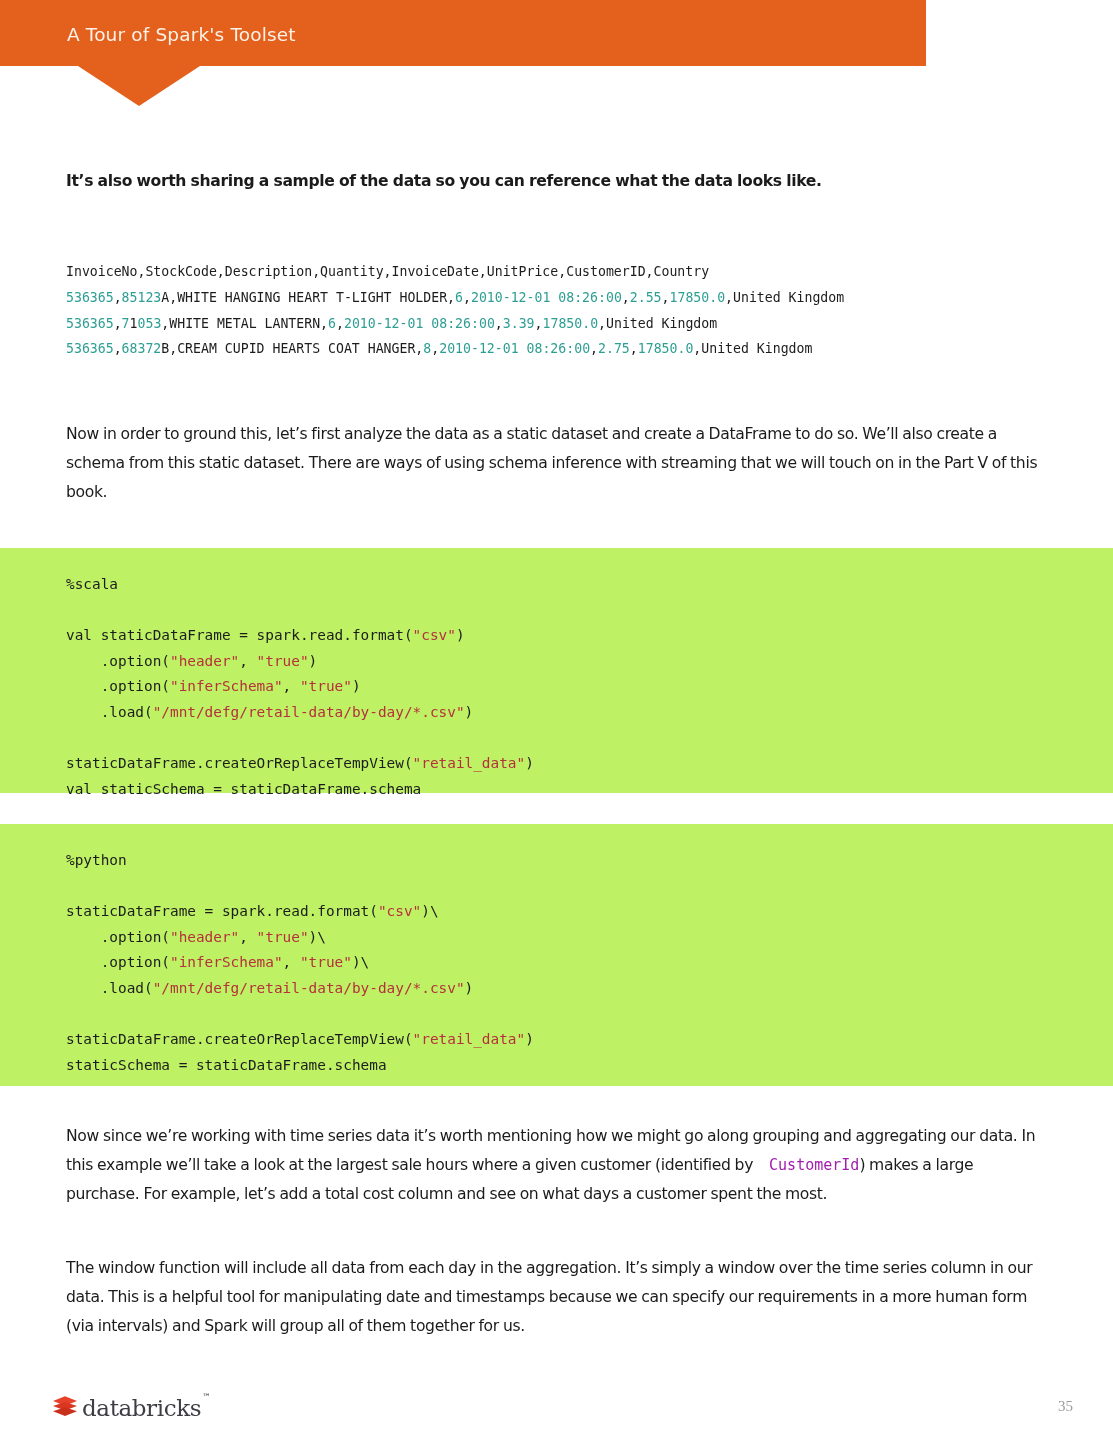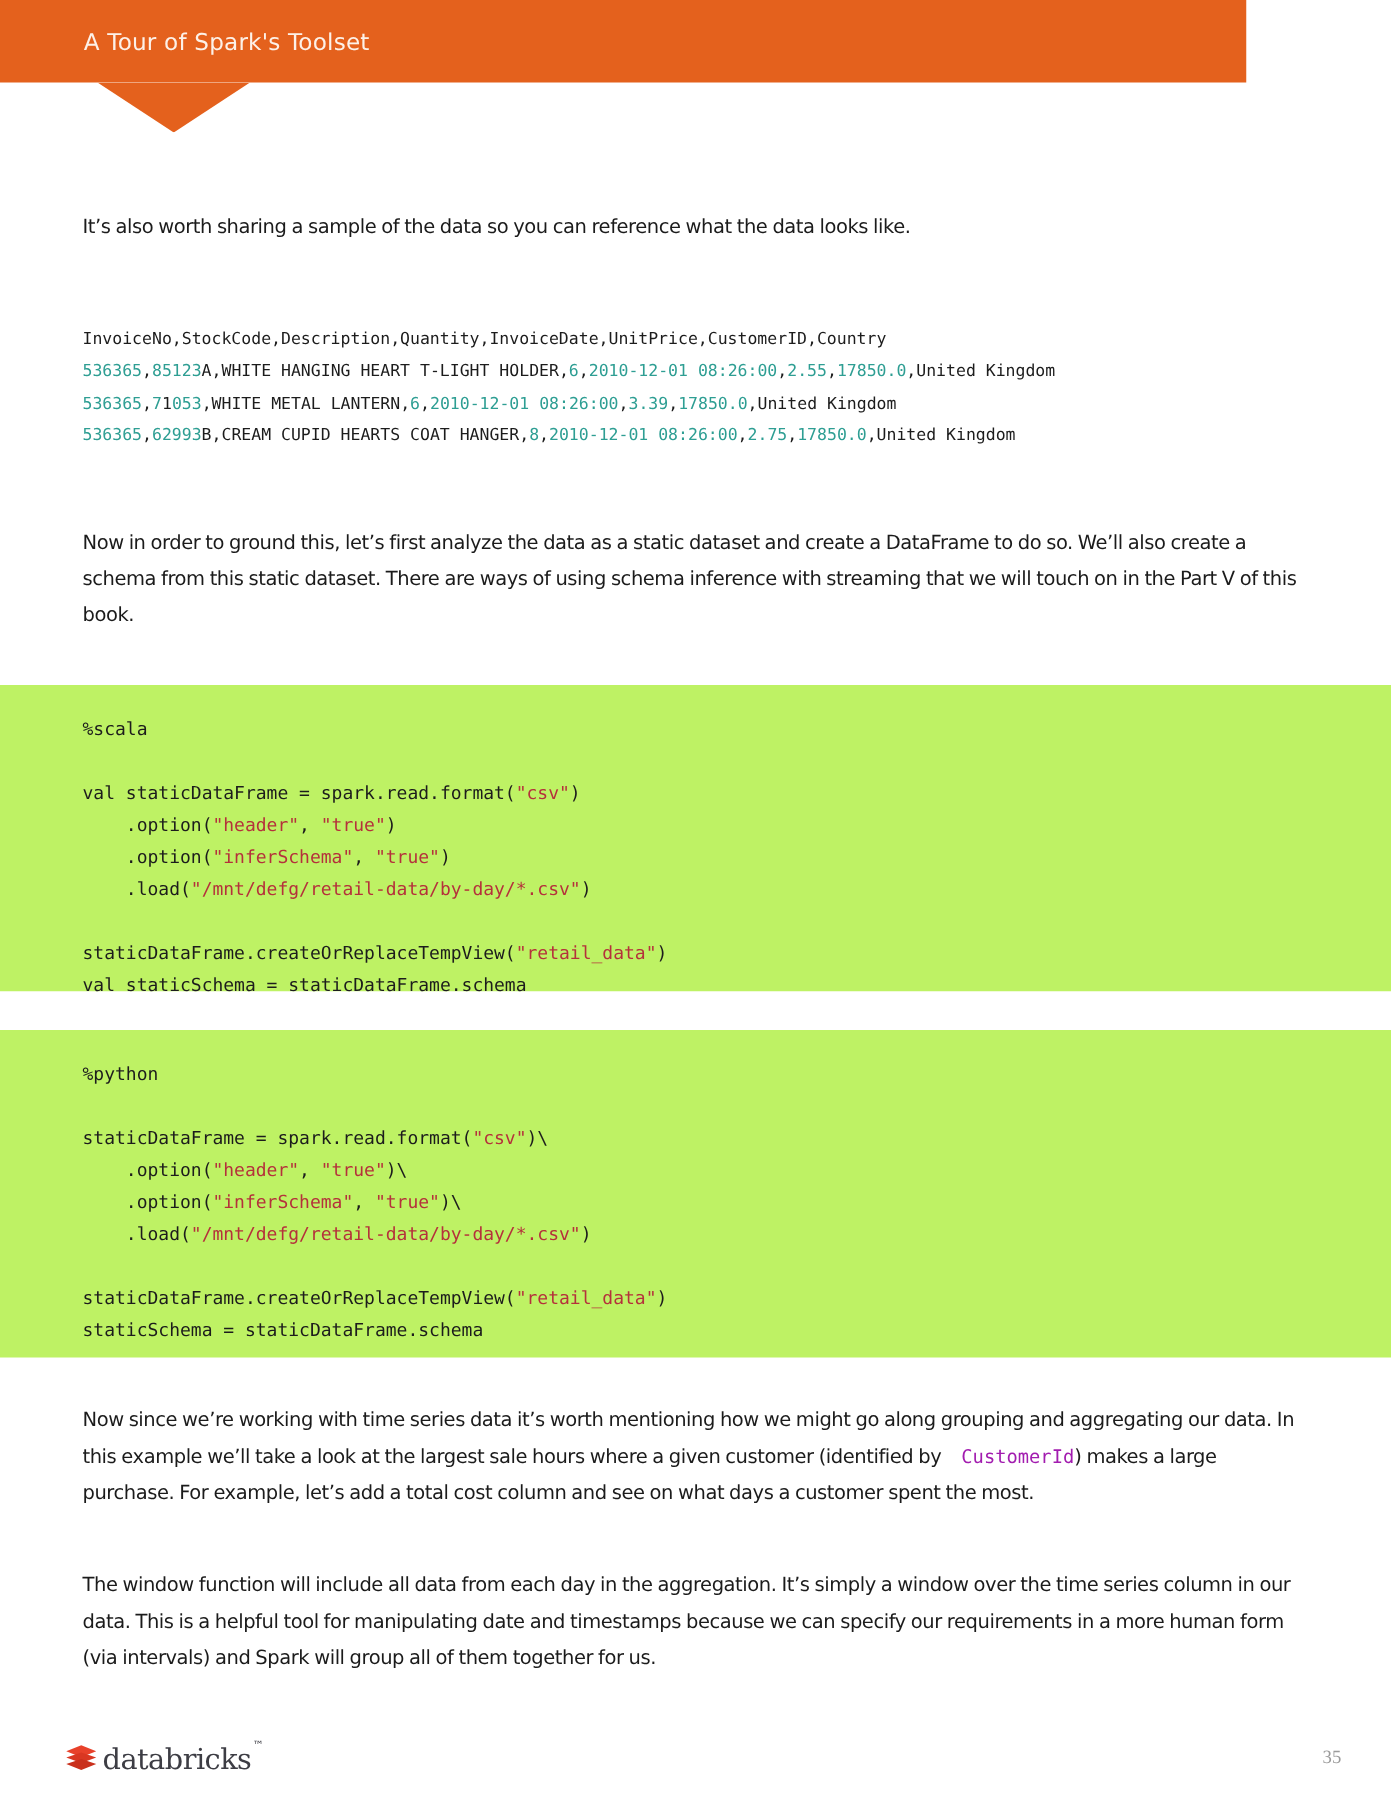--- a/index.html
+++ b/index.html
@@ -10,21 +10,21 @@
     background: #ffffff;
     font-family: "Liberation Sans", sans-serif;
     position: relative;
     overflow: hidden;
   }
 
   
   .banner {
     position: absolute;
     top: 0; left: 0;
-    width: 997px;
+    width: 926px;
     height: 66px;
     background: #e4611d;
   }
   .banner-title {
     position: absolute;
     left: 67px;
     top: 24px;
     font-family: "DejaVu Sans", sans-serif;
     font-size: 18.5px;
     letter-spacing: 0.15px;
@@ -52,21 +52,21 @@
     margin: 0;
     font-family: "DejaVu Sans", sans-serif;
     font-size: 15.6px;
     line-height: 29px;
     color: #1b1b1b;
     letter-spacing: -0.35px;
     width: 975px;
     word-spacing: -0.6px;
   }
 
-  .para-1 { position: absolute; left: 66px; top: 167px; width: 950px; }
+  .para-1 { position: absolute; left: 66px; top: 167px; width: 950px; font-weight: bold; }
   .para-2 { position: absolute; left: 66px; top: 420px; width: 975px; }
   .para-3 { position: absolute; left: 66px; top: 1122px; width: 975px; }
   .para-4 { position: absolute; left: 66px; top: 1254px; width: 975px; }
 
   code.inline-code {
     font-family: "DejaVu Sans Mono", monospace;
     font-size: 15px;
     color: #a21caf;
     letter-spacing: 0px;
     margin-left: 12px;
@@ -165,21 +165,21 @@
 </div>
 <div class="banner-tab"></div>
 
 <div class="content">
 
   <p class="body-text para-1">It’s also worth sharing a sample of the data so you can reference what the data looks like.</p>
 
   <div class="csv-sample"><span>InvoiceNo,StockCode,Description,Quantity,InvoiceDate,UnitPrice,CustomerID,Country</span>
 <span><span class="csv-num">536365</span>,<span class="csv-num">85123</span>A,WHITE HANGING HEART T-LIGHT HOLDER,<span class="csv-num">6</span>,<span class="csv-num">2010-12-01 08:26:00</span>,<span class="csv-num">2.55</span>,<span class="csv-num">17850.0</span>,United Kingdom</span>
 <span><span class="csv-num">536365</span>,<span class="csv-num">7</span>1<span class="csv-num">053</span>,WHITE METAL LANTERN,<span class="csv-num">6</span>,<span class="csv-num">2010-12-01 08:26:00</span>,<span class="csv-num">3.39</span>,<span class="csv-num">17850.0</span>,United Kingdom</span>
-<span><span class="csv-num">536365</span>,<span class="csv-num">62993</span>B,CREAM CUPID HEARTS COAT HANGER,<span class="csv-num">8</span>,<span class="csv-num">2010-12-01 08:26:00</span>,<span class="csv-num">2.75</span>,<span class="csv-num">17850.0</span>,United Kingdom</span></div>
+<span><span class="csv-num">536365</span>,<span class="csv-num">68372</span>B,CREAM CUPID HEARTS COAT HANGER,<span class="csv-num">8</span>,<span class="csv-num">2010-12-01 08:26:00</span>,<span class="csv-num">2.75</span>,<span class="csv-num">17850.0</span>,United Kingdom</span></div>
 
   <p class="body-text para-2">Now in order to ground this, let’s first analyze the data as a static dataset and create a DataFrame to do so. We’ll also create a schema from this static dataset. There are ways of using schema inference with streaming that we will touch on in the Part V of this book.</p>
 
   <div class="code-block code-block-scala">
     <pre><span>%scala</span>
 
 val staticDataFrame = spark.read.format(<span class="code-str">"csv"</span>)
     .option(<span class="code-str">"header"</span>, <span class="code-str">"true"</span>)
     .option(<span class="code-str">"inferSchema"</span>, <span class="code-str">"true"</span>)
     .load(<span class="code-str">"/mnt/defg/retail-data/by-day/*.csv"</span>)

